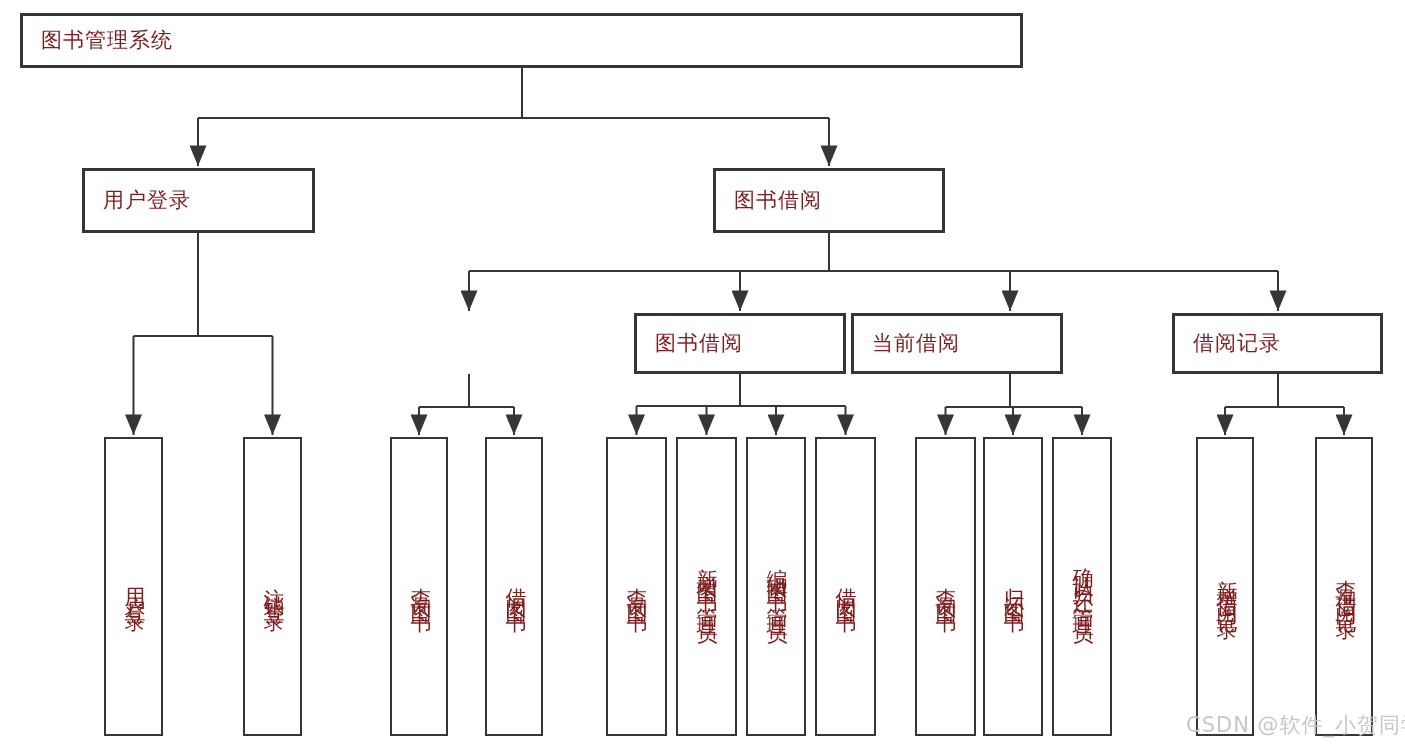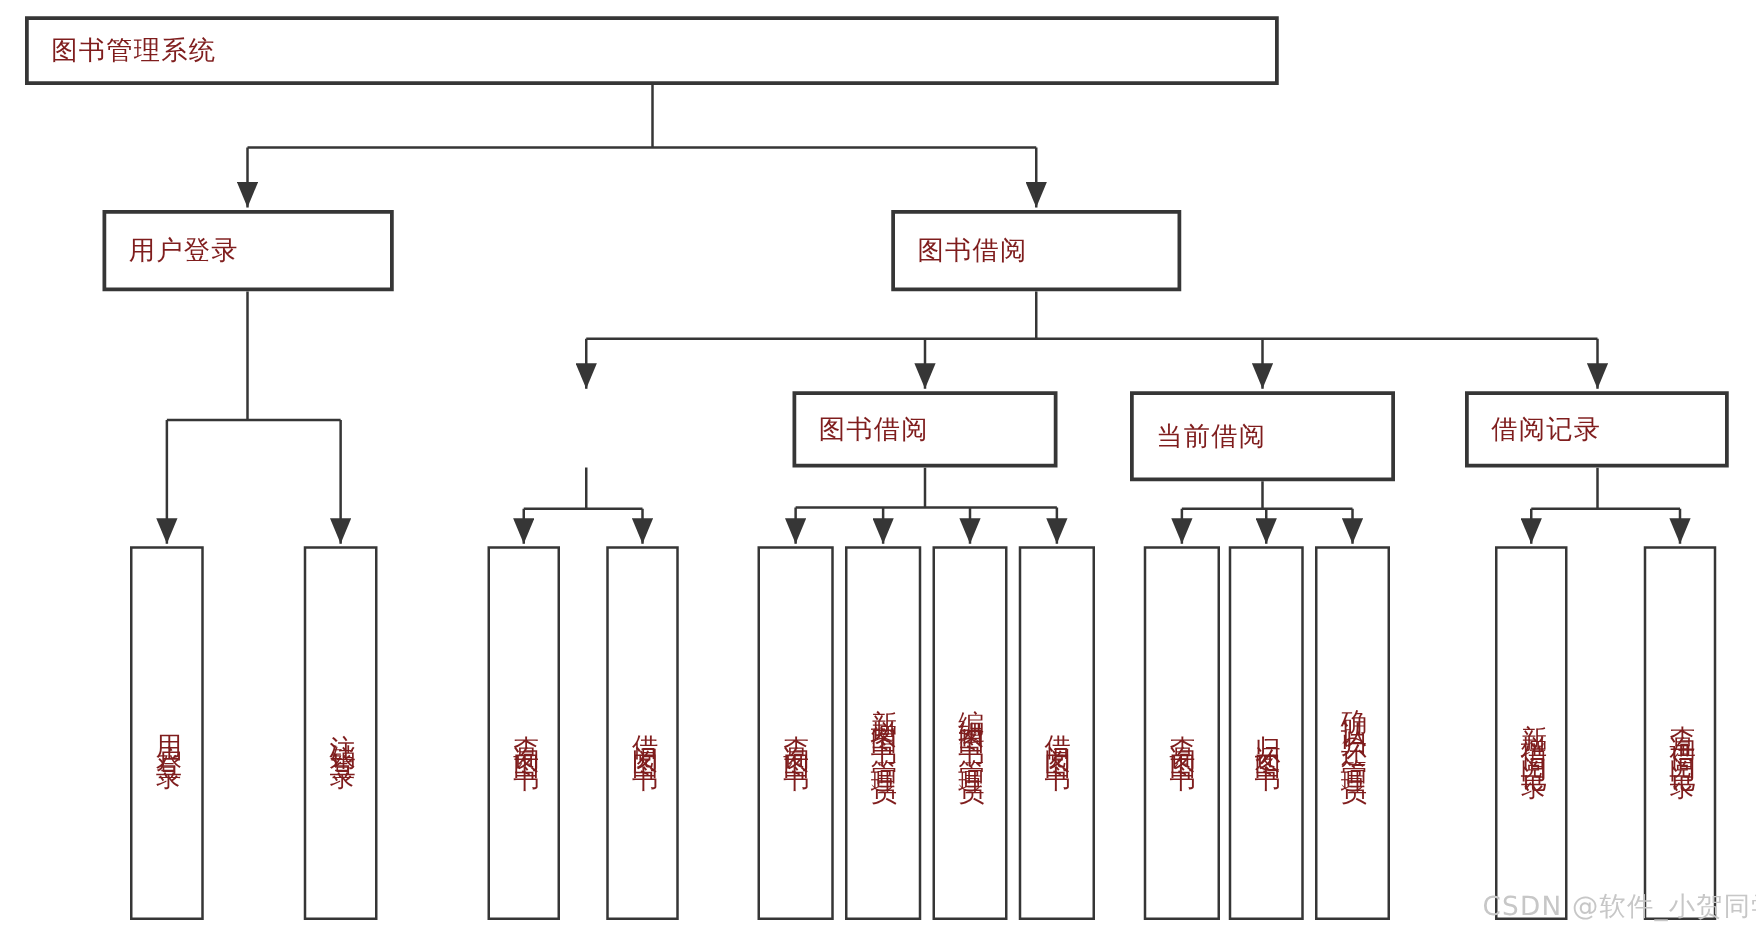--- a/index.html
+++ b/index.html
@@ -115,21 +115,21 @@
   <div class="node hbox" style="left:82px; top:168px; width:233px; height:65px;">
     <span>用户登录</span>
   </div>
   <div class="node hbox" style="left:713px; top:168px; width:232px; height:65px;">
     <span>图书借阅</span>
   </div>
 
   <div class="node hbox" style="left:634px; top:313px; width:212px; height:61px;font-family:Liberation Serif, serif;">
     <span>图书借阅</span>
   </div>
-  <div class="node hbox" style="left:904px; top:313px; width:212px; height:72px;">
+  <div class="node hbox" style="left:851px; top:313px; width:212px; height:61px;">
     <span>当前借阅</span>
   </div>
   <div class="node hbox" style="left:1172px; top:313px; width:211px; height:61px;">
     <span>借阅记录</span>
   </div>
 
   <div class="node leaf" style="left:104px; top:437px; width:59px; height:299px;">
     <span class="vtext">用户登录</span>
   </div>
   <div class="node leaf" style="left:243px; top:437px; width:59px; height:299px;">

